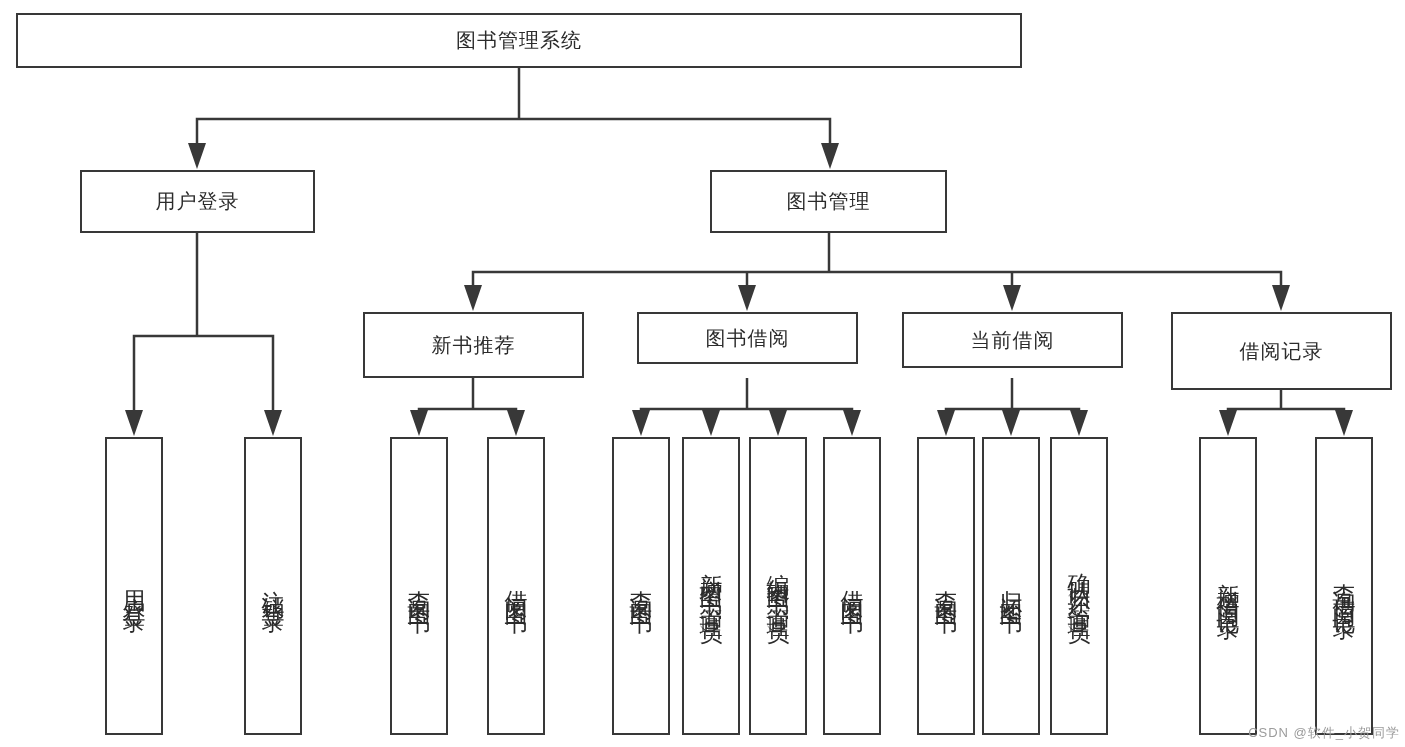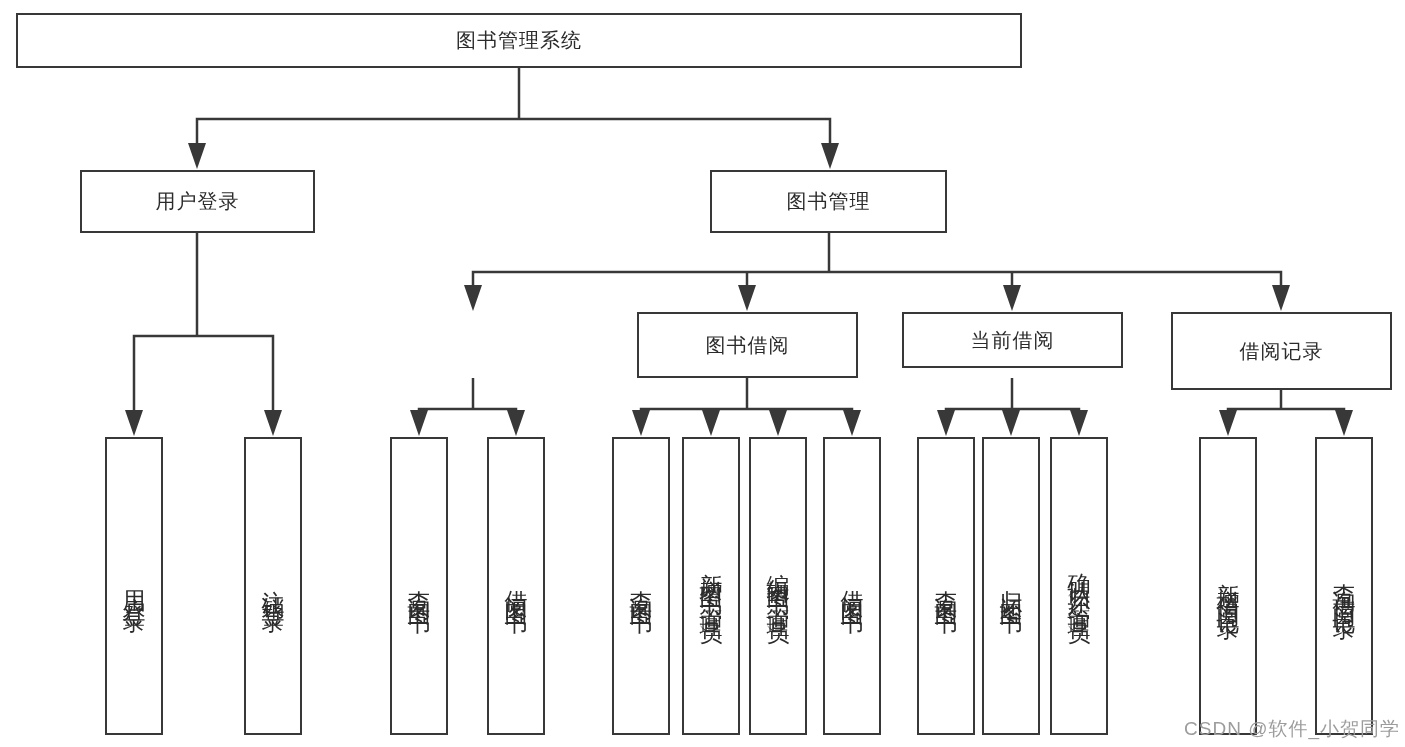--- a/index.html
+++ b/index.html
@@ -35,21 +35,21 @@
     font-size:23px;
     letter-spacing:7px;
     line-height:1;
     white-space:nowrap;
   }
   #watermark{
     position:absolute;
     right:5px;bottom:5px;
     z-index:3;
     color:var(--wm);
-    font-size:19px;
+    font-size:13px;
     letter-spacing:1px;
   }
 </style>
 </head>
 <body>
 
 <div id="canvas">
 
   <svg id="wires" width="1405" height="747" viewBox="0 0 1405 747">
     <g stroke="#383838" stroke-width="2.5" fill="none">
@@ -107,21 +107,24 @@
     <span>图书管理系统</span>
   </div>
 
   <div class="node h-node" style="left:80px;top:170px;width:235px;height:63px;">
     <span>用户登录</span>
   </div>
   <div class="node h-node" style="left:710px;top:170px;width:237px;height:63px;">
     <span>图书管理</span>
   </div>
 
-  <div class="node h-node" style="left:637px;top:312px;width:221px;height:66px;">
+  <div class="node h-node" style="left:363px;top:312px;width:221px;height:66px;">
+    <span>新书推荐</span>
+  </div>
+  <div class="node h-node" style="left:637px;top:312px;width:221px;height:52px;">
     <span>图书借阅</span>
   </div>
   <div class="node h-node" style="left:902px;top:312px;width:221px;height:56px;">
     <span>当前借阅</span>
   </div>
   <div class="node h-node" style="left:1171px;top:312px;width:221px;height:78px;">
     <span>借阅记录</span>
   </div>
 
   <div class="node v-node" style="left:105px;">

